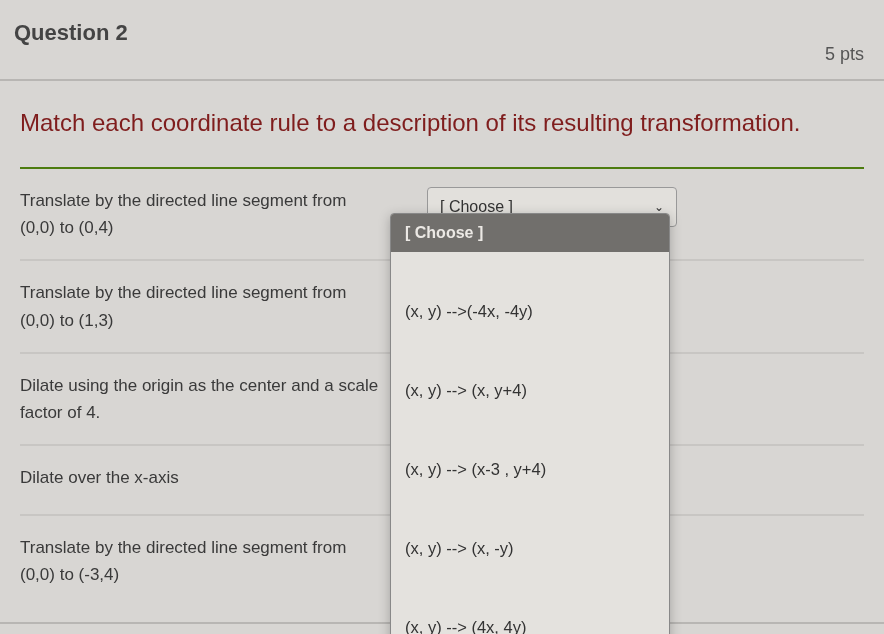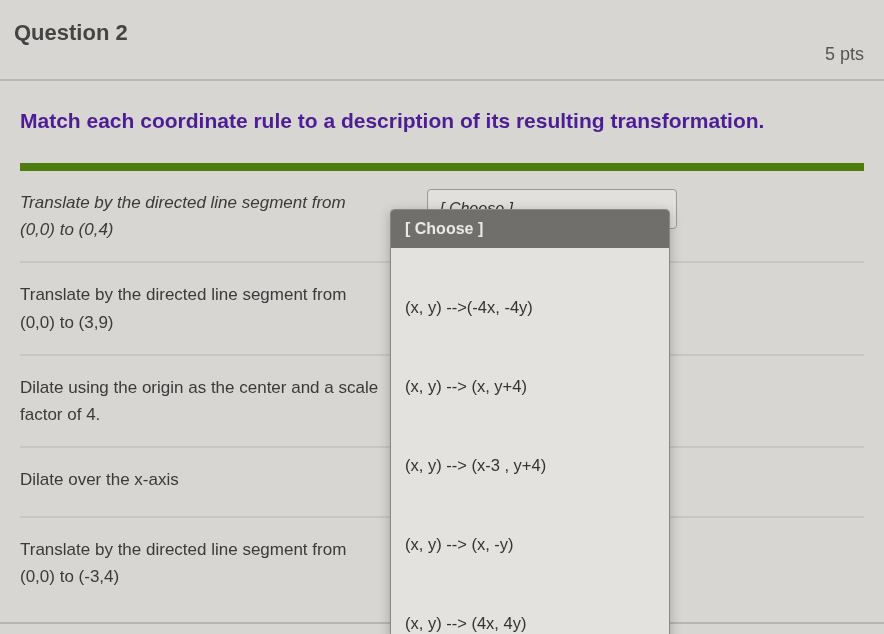--- a/index.html
+++ b/index.html
@@ -30,38 +30,36 @@
     }
     .question-pts {
       font-size: 18px;
       color: #555;
       margin-top: 44px;
     }
     .question-body {
       padding: 28px 20px 0 20px;
     }
     .question-text {
-      font-size: 21px;
-      color: #4c1d95;
+      font-size: 24px;
+      color: #7f1d1d;
       margin-bottom: 30px;
-      font-weight: bold;
     }
     .matches {
       position: relative;
     }
     .match-row {
       display: flex;
       align-items: flex-start;
       border-top: 2px solid #c8c6c3;
       padding: 18px 0 18px 0;
       min-height: 70px;
     }
     .match-row:first-child {
-      border-top: 8px solid #4d7c0f;
-      font-style: italic;
+      border-top: 2px solid #4d7c0f;
     }
     .match-prompt {
       width: 370px;
       font-size: 17px;
       color: #3a3a3a;
       line-height: 1.6;
       padding-right: 10px;
     }
     .select-box {
       width: 250px;
@@ -138,21 +136,21 @@
 
     <div class="match-row">
       <div class="match-prompt">Translate by the directed line segment from (0,0) to (0,4)</div>
       <div class="select-box">
         <span>[ Choose ]</span>
         <span class="caret">⌄</span>
       </div>
     </div>
 
     <div class="match-row">
-      <div class="match-prompt">Translate by the directed line segment from (0,0) to (3,9)</div>
+      <div class="match-prompt">Translate by the directed line segment from (0,0) to (1,3)</div>
     </div>
 
     <div class="match-row">
       <div class="match-prompt">Dilate using the origin as the center and a scale factor of 4.</div>
     </div>
 
     <div class="match-row">
       <div class="match-prompt">Dilate over the x-axis</div>
     </div>
 

